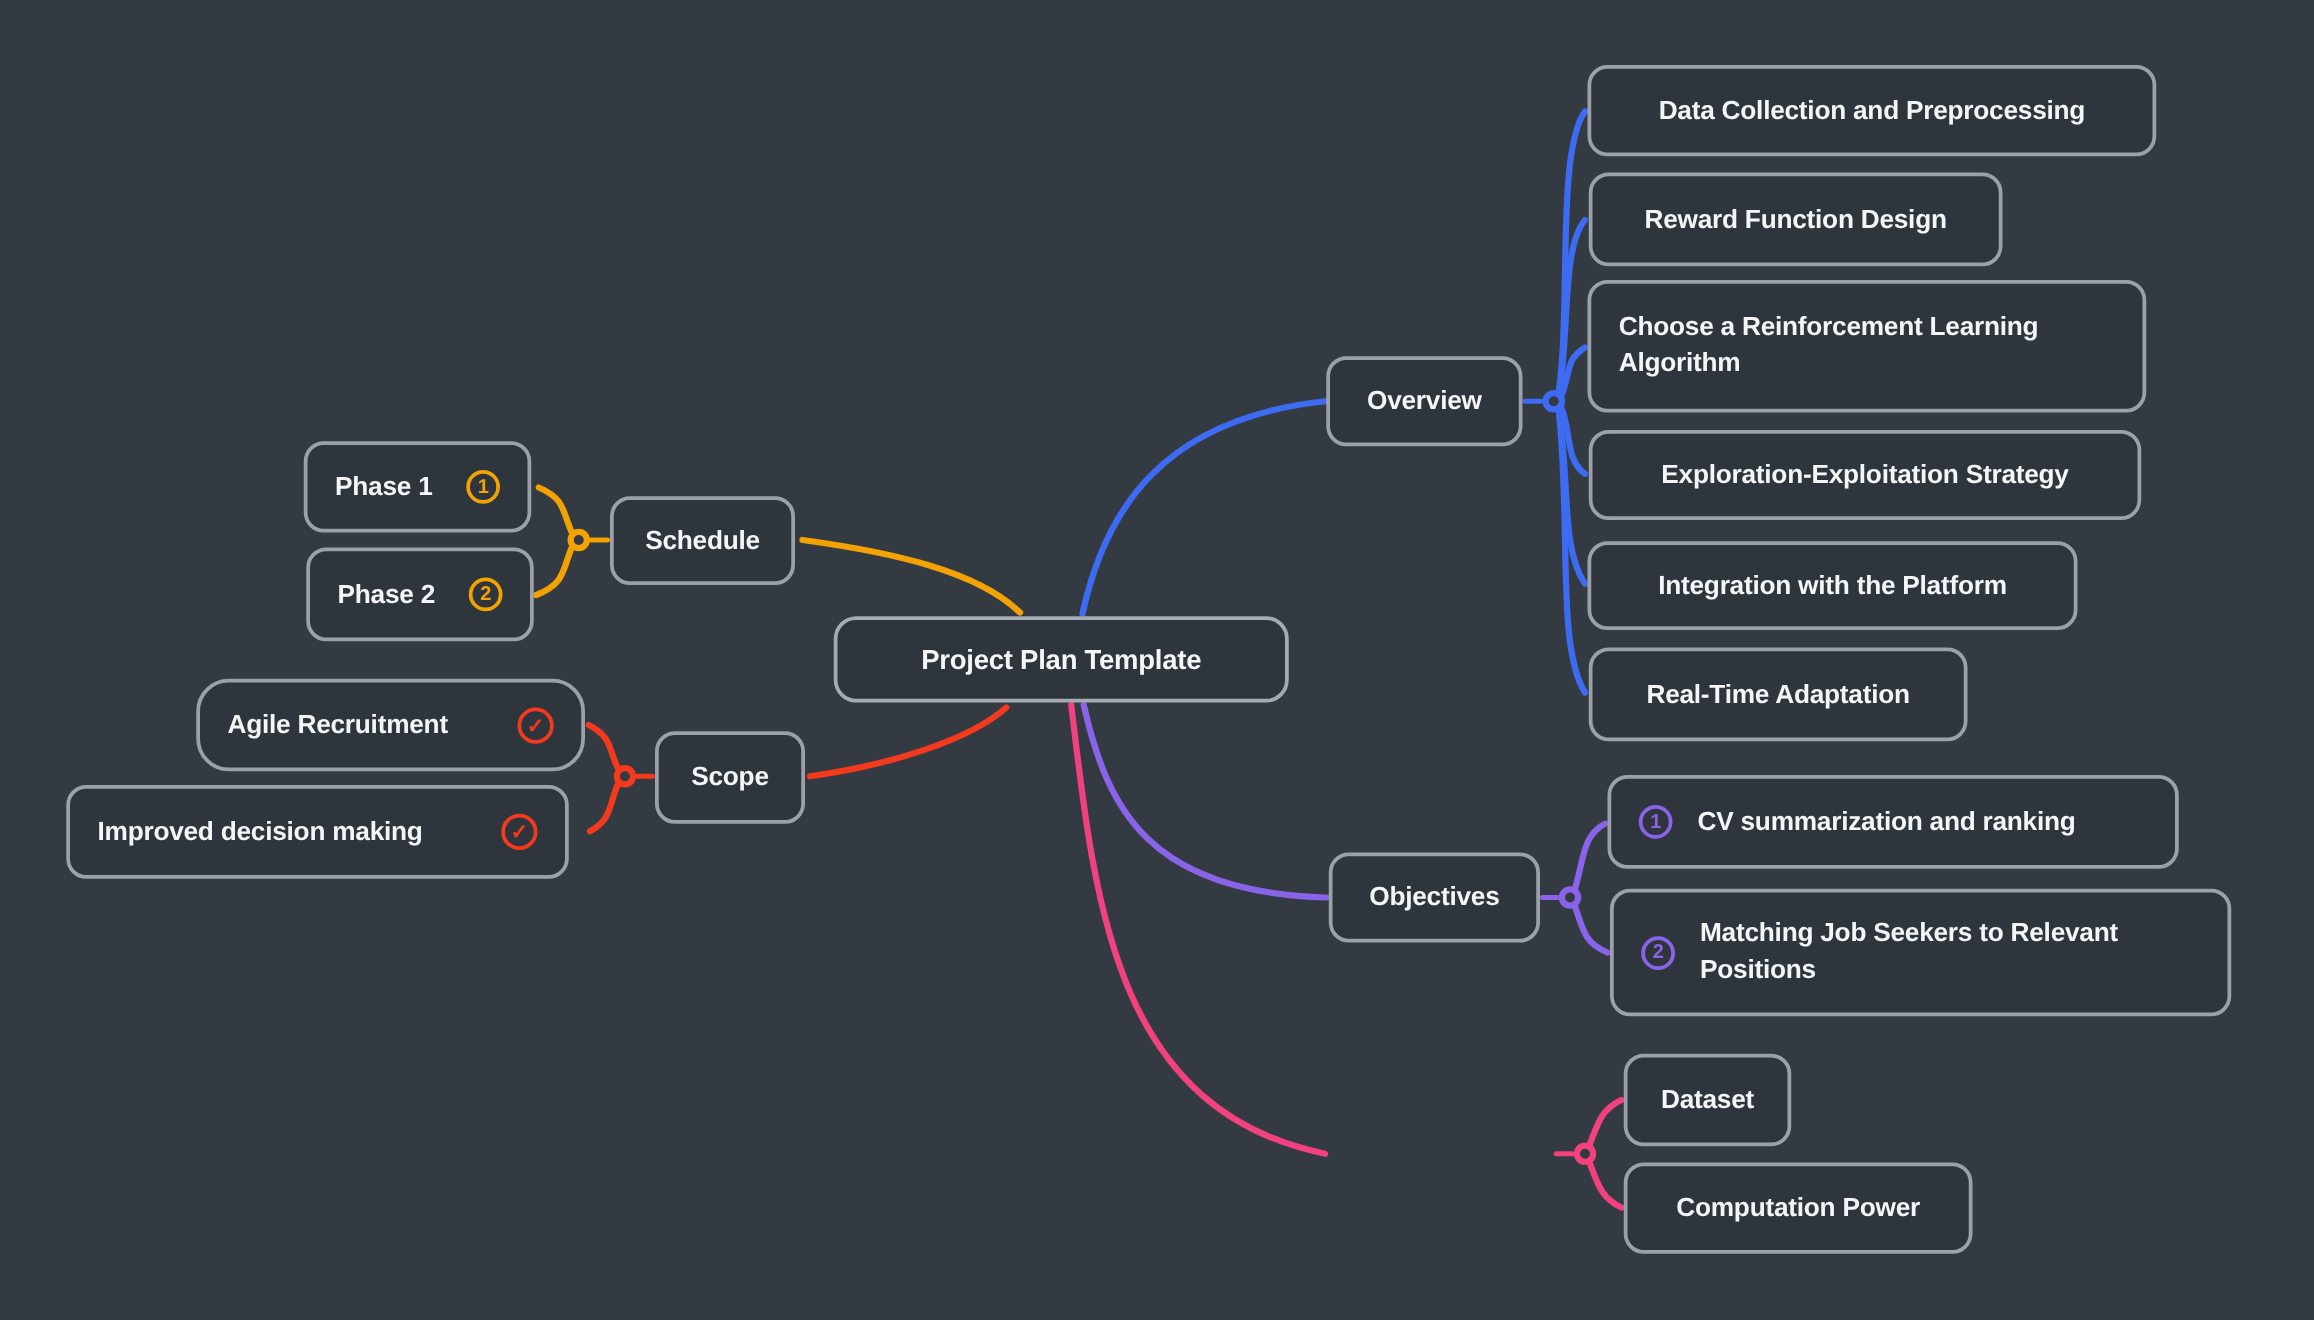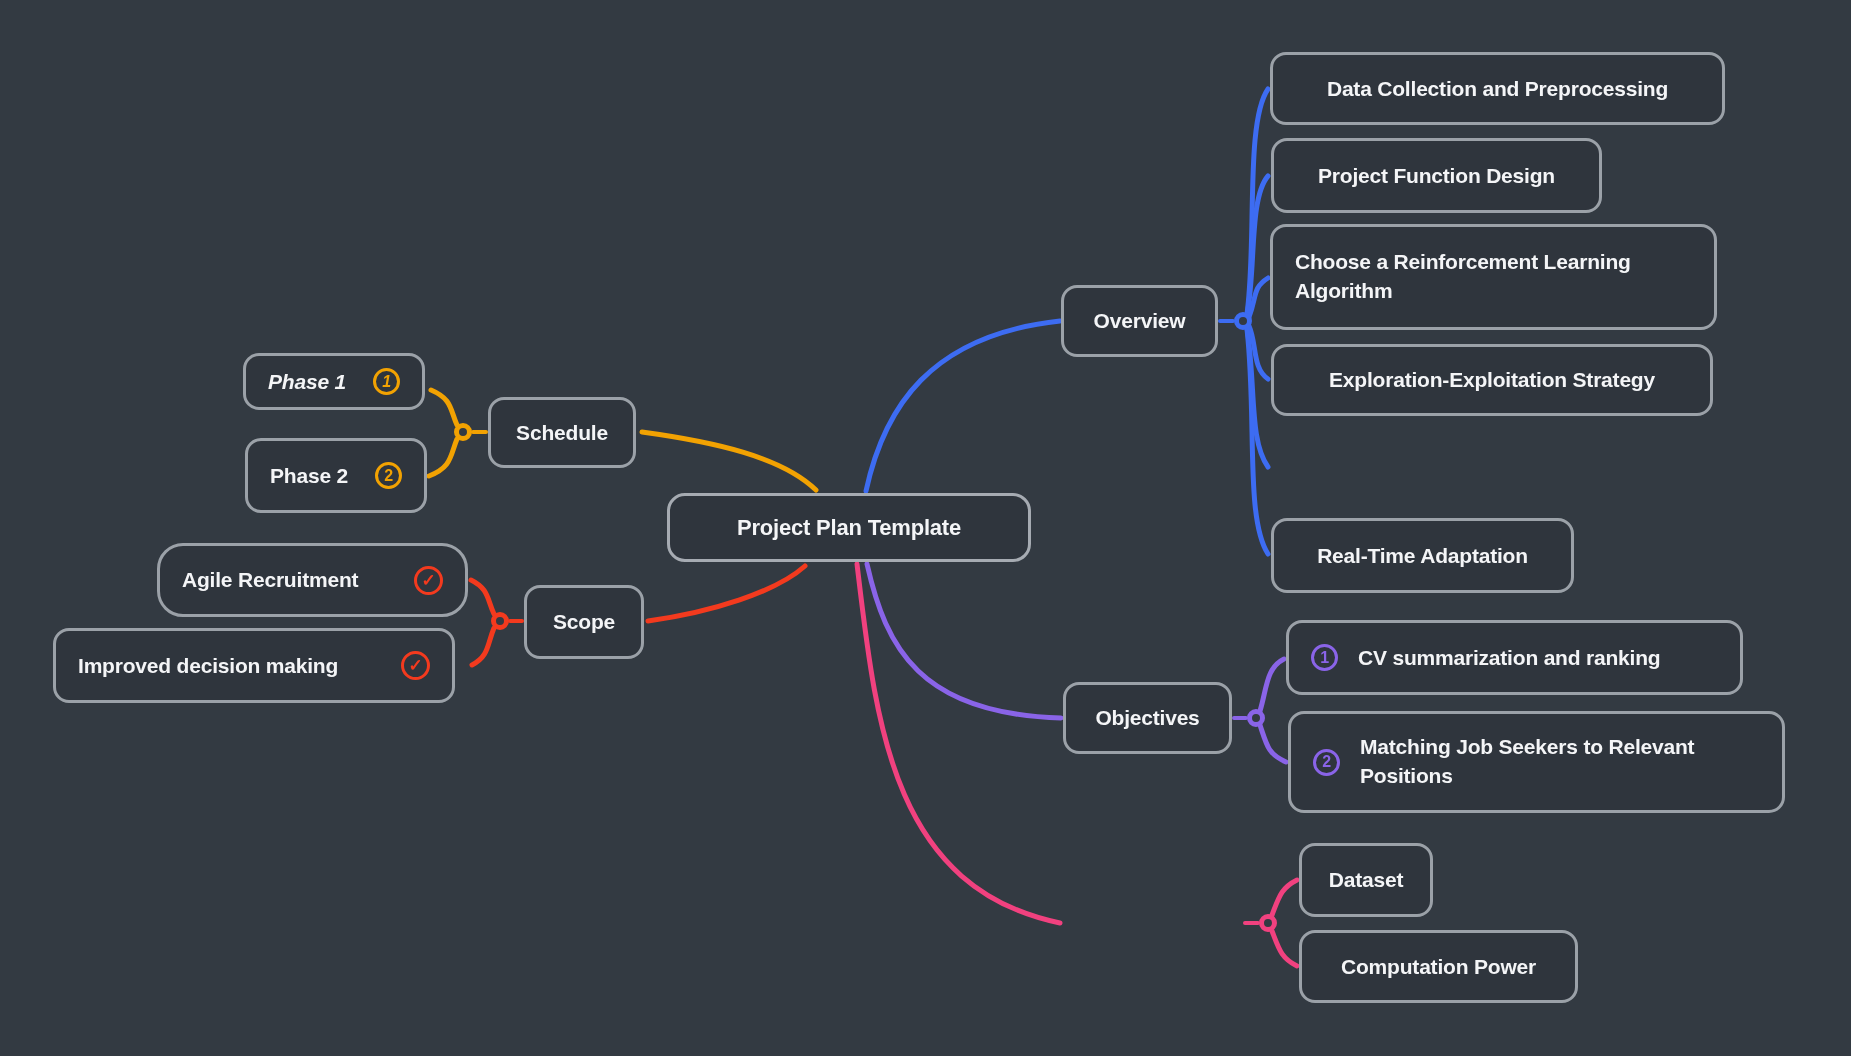--- a/index.html
+++ b/index.html
@@ -81,27 +81,30 @@
     <span class="label">Project Plan Template</span>
   </div>
 
   <div class="node" style="left:1061px;top:285px;width:157px;height:72px;">
     <span class="label">Overview</span>
   </div>
   <div class="node" style="left:1270px;top:52px;width:455px;height:73px;">
     <span class="label">Data Collection and Preprocessing</span>
   </div>
   <div class="node" style="left:1271px;top:138px;width:331px;height:75px;">
-    <span class="label">Project Function Design</span>
+    <span class="label">Reward Function Design</span>
   </div>
   <div class="node wrap" style="left:1270px;top:224px;width:447px;height:106px;">
     <span class="label">Choose a Reinforcement Learning Algorithm</span>
   </div>
   <div class="node" style="left:1271px;top:344px;width:442px;height:72px;padding:0 18px;text-align:center;">
     <span class="label">Exploration-Exploitation Strategy</span>
+  </div>
+  <div class="node" style="left:1270px;top:433px;width:392px;height:71px;padding:0 16px;">
+    <span class="label">Integration with the Platform</span>
   </div>
   <div class="node" style="left:1271px;top:518px;width:303px;height:75px;">
     <span class="label">Real-Time Adaptation</span>
   </div>
 
   <div class="node" style="left:1063px;top:682px;width:169px;height:72px;padding:0 0;">
     <span class="label">Objectives</span>
   </div>
   <div class="node badge-before" style="left:1286px;top:620px;width:457px;height:75px;">
     <span class="badge" style="color: rgb(138, 100, 232); border-color: rgb(138, 100, 232);">1</span>
@@ -115,21 +118,21 @@
   <div class="node" style="left:1299px;top:930px;width:279px;height:73px;">
     <span class="label">Computation Power</span>
   </div>
   <div class="node" style="left:1299px;top:843px;width:134px;height:74px;">
     <span class="label">Dataset</span>
   </div>
 
   <div class="node" style="left:488px;top:397px;width:148px;height:71px;padding:0 14px;">
     <span class="label">Schedule</span>
   </div>
-  <div class="node badge-after" style="left:243px;top:353px;width:182px;height:57px;font-style:italic;">
+  <div class="node badge-after" style="left:243px;top:353px;width:182px;height:73px;">
     <span class="label">Phase 1</span>
     <span class="badge" style="color: rgb(242, 162, 2); border-color: rgb(242, 162, 2);">1</span>
   </div>
   <div class="node badge-after" style="left:245px;top:438px;width:182px;height:75px;">
     <span class="label">Phase 2</span>
     <span class="badge" style="color: rgb(242, 162, 2); border-color: rgb(242, 162, 2);">2</span>
   </div>
 
   <div class="node" style="left:524px;top:585px;width:120px;height:74px;padding:0 14px;">
     <span class="label">Scope</span>

